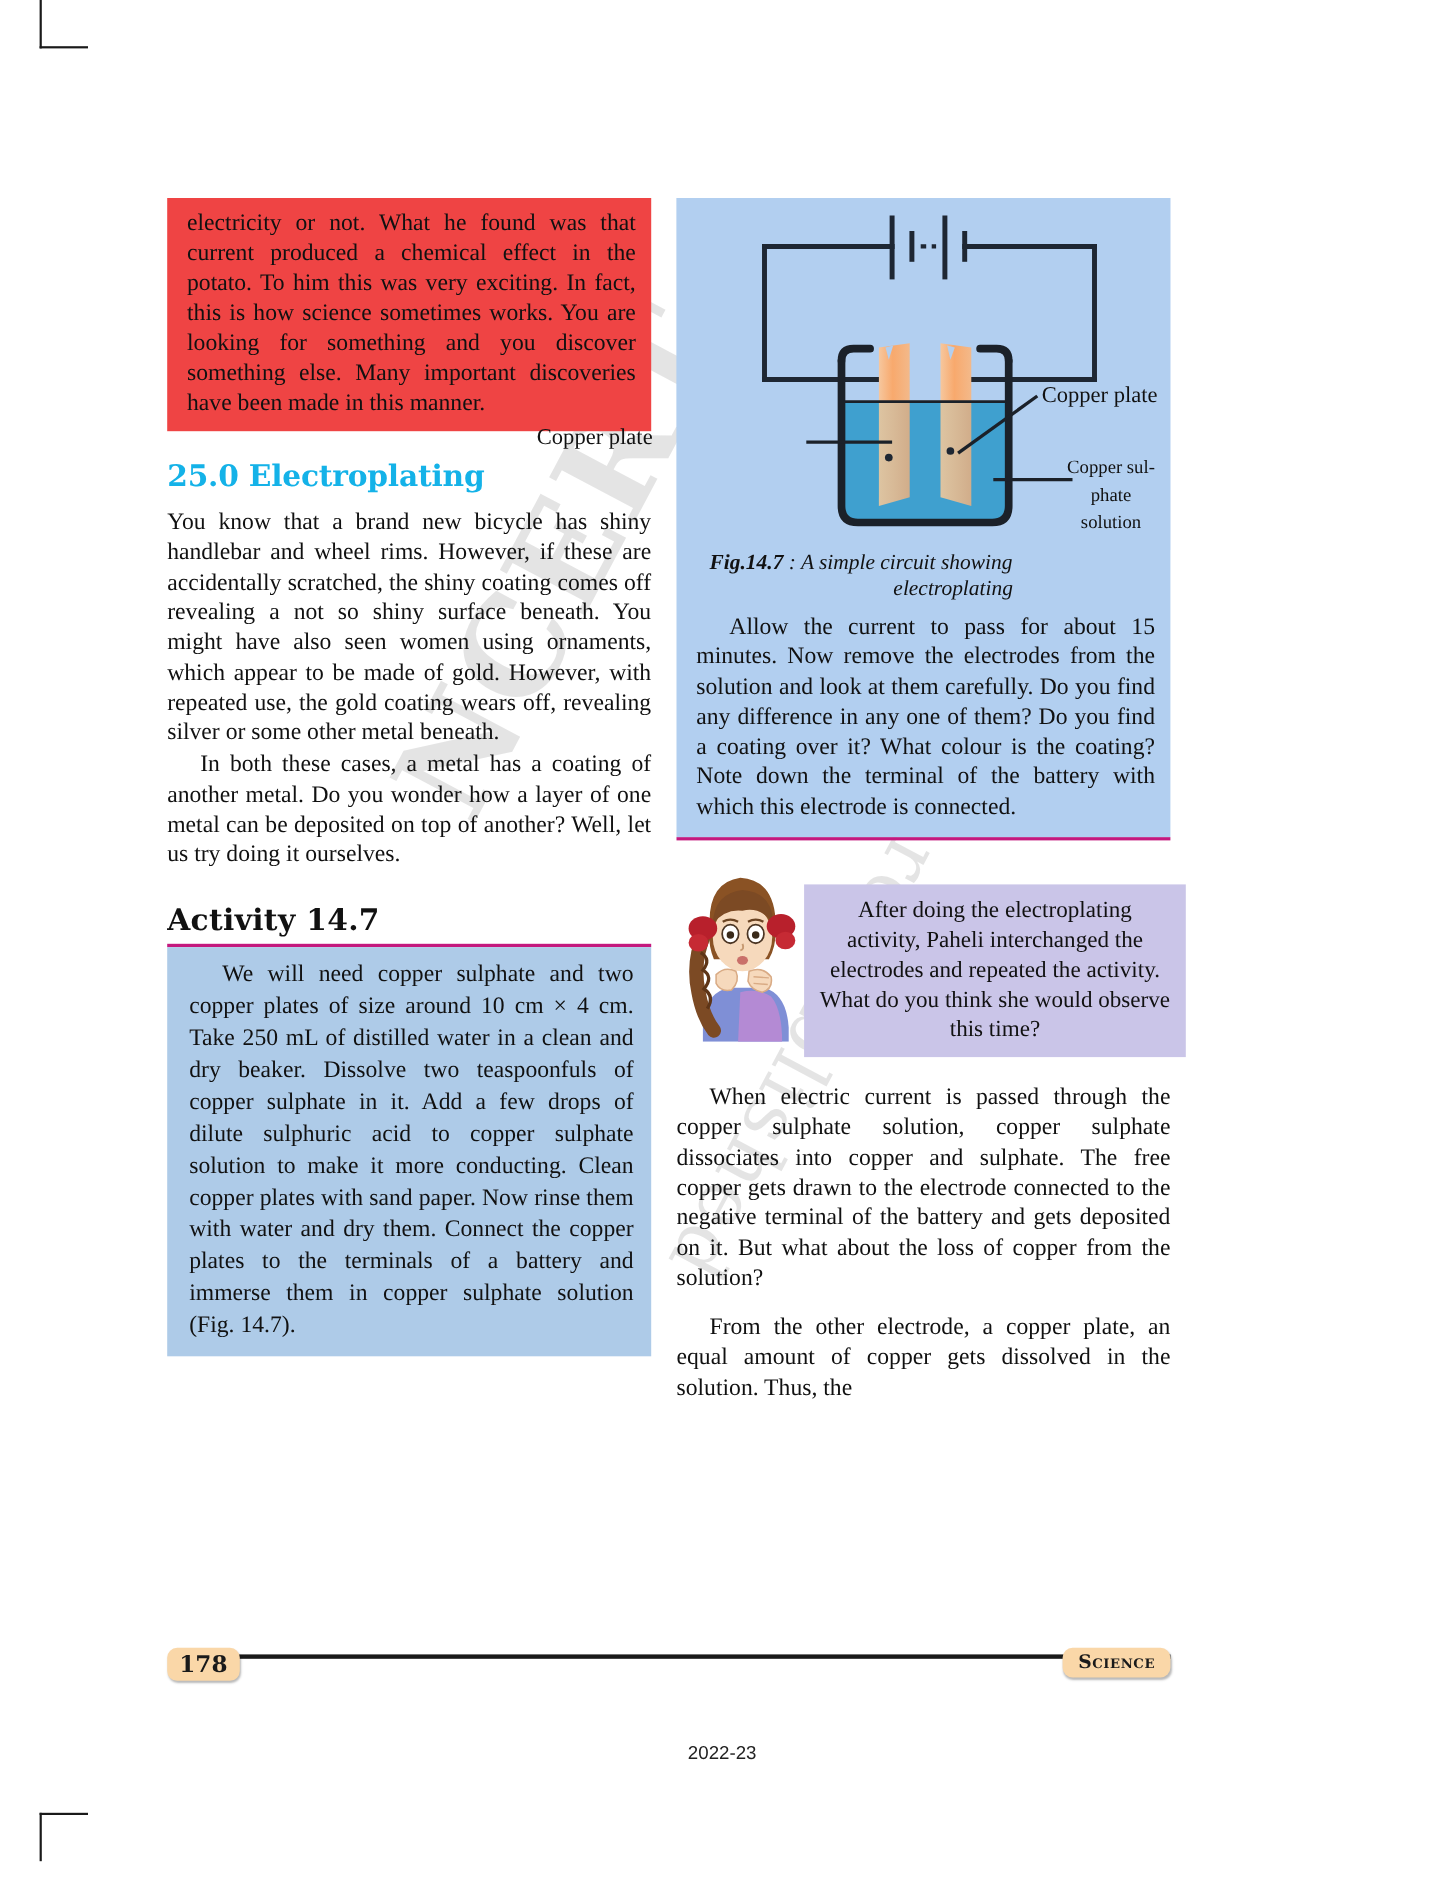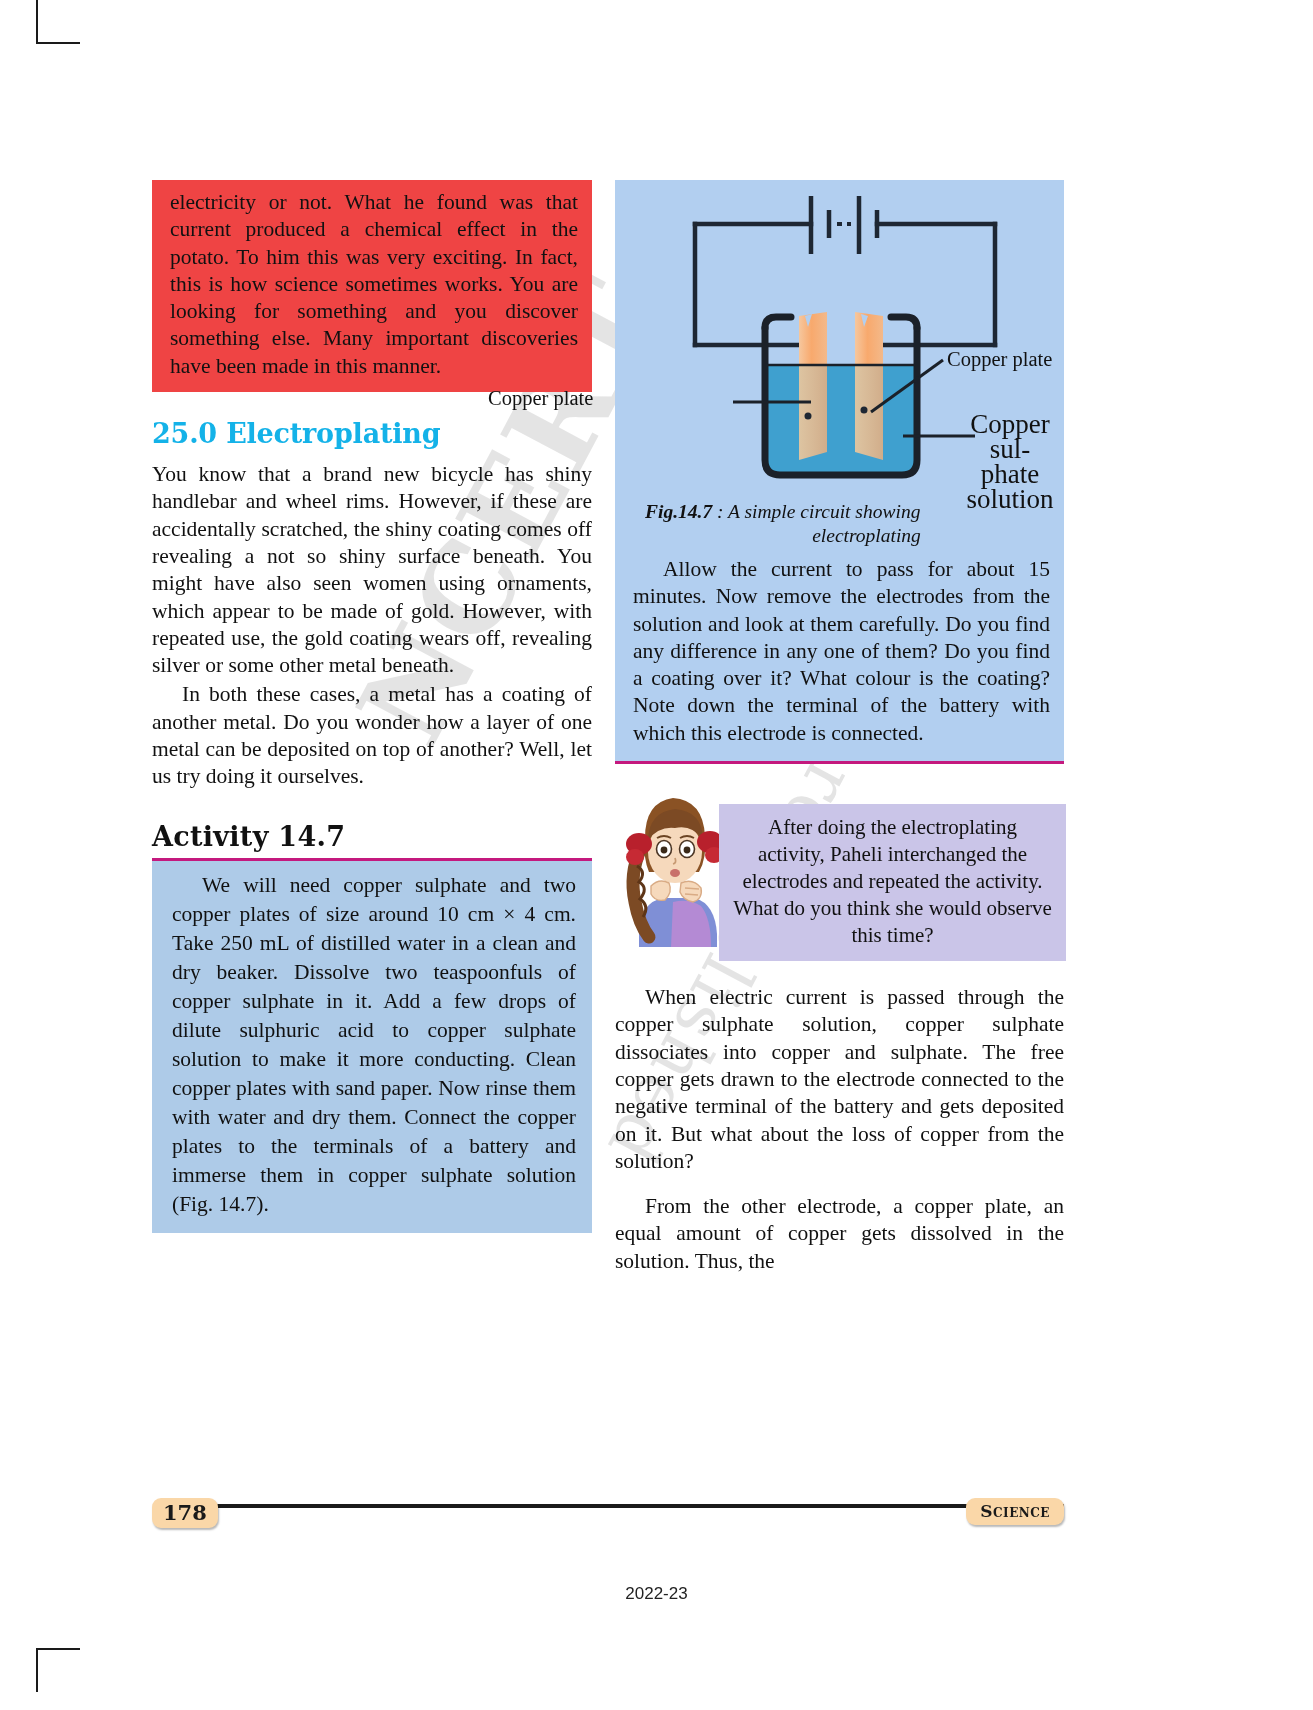--- a/index.html
+++ b/index.html
@@ -149,21 +149,21 @@
 
   
   .paheli-wrap {
     position: relative;
     margin-top: 18px;
     height: 190px;
     width: 449px;
   }
   .paheli-box {
     position: absolute;
-    left: 104px;
+    left: 116px;
     top: 22px;
     width: 347px;
     box-sizing: border-box;
     background: #cac5e8;
     padding: 10px 14px 12px 14px;
   }
   .paheli-box .para {
     text-align: center;
     font-size: 21px;
     line-height: 27px;
@@ -377,21 +377,21 @@
 
           <line x1="256" y1="232" x2="328" y2="180" stroke="#1b2129" stroke-width="3"></line>
 
           <line x1="288" y1="256" x2="360" y2="256" stroke="#1b2129" stroke-width="3"></line>
         </svg>
 
         <div style="position:absolute; left:-127px; top:207px; font-size:20.5px; color:#111; white-space:nowrap;">Copper plate</div>
 
         <div style="position:absolute; left:332px; top:168px; font-size:20.5px; color:#111; white-space:nowrap;">Copper plate</div>
 
-        <div style="position:absolute; left:340px; top:232px; font-size:27px; color:#111; line-height:25px; text-align:center; width:110px;">
+        <div style="position:absolute; left:340px; top:232px; font-size:17px; color:#111; line-height:25px; text-align:center; width:110px;">
           <div>Copper sul-</div>
           <div>phate</div>
           <div>solution</div>
         </div>
       </div>
 
       <div class="fig-caption">
         <b>Fig.14.7</b><span> : </span><span>A simple  circuit  showing</span>
         <span class="cap2">electroplating</span>
       </div>

